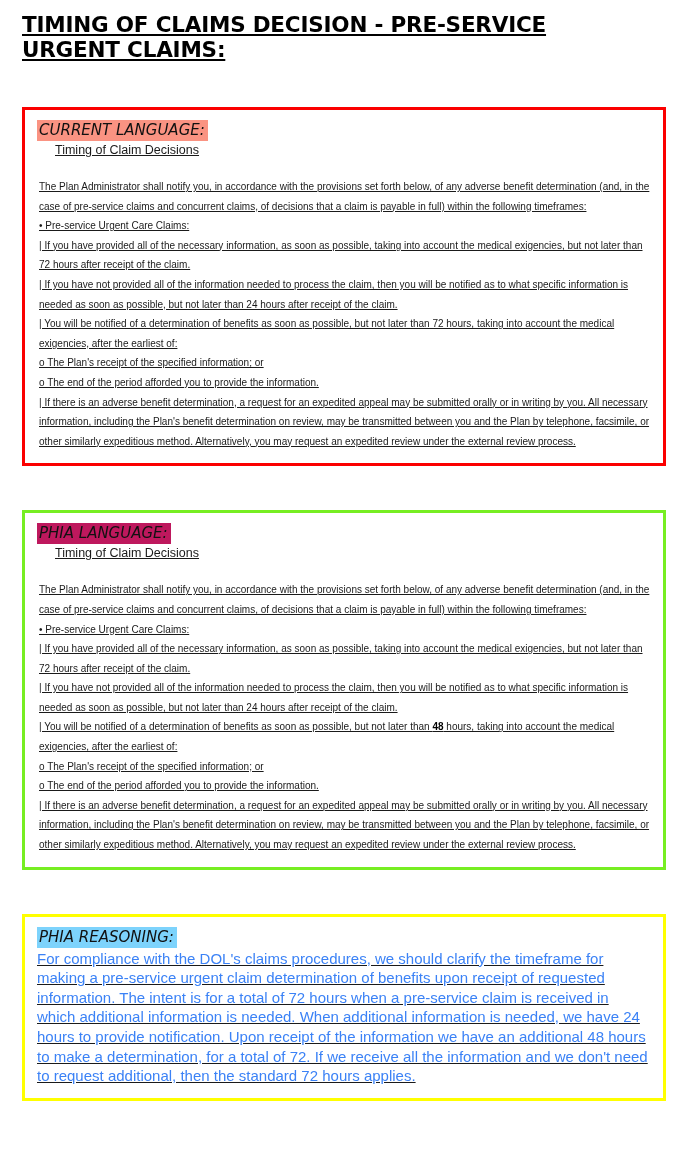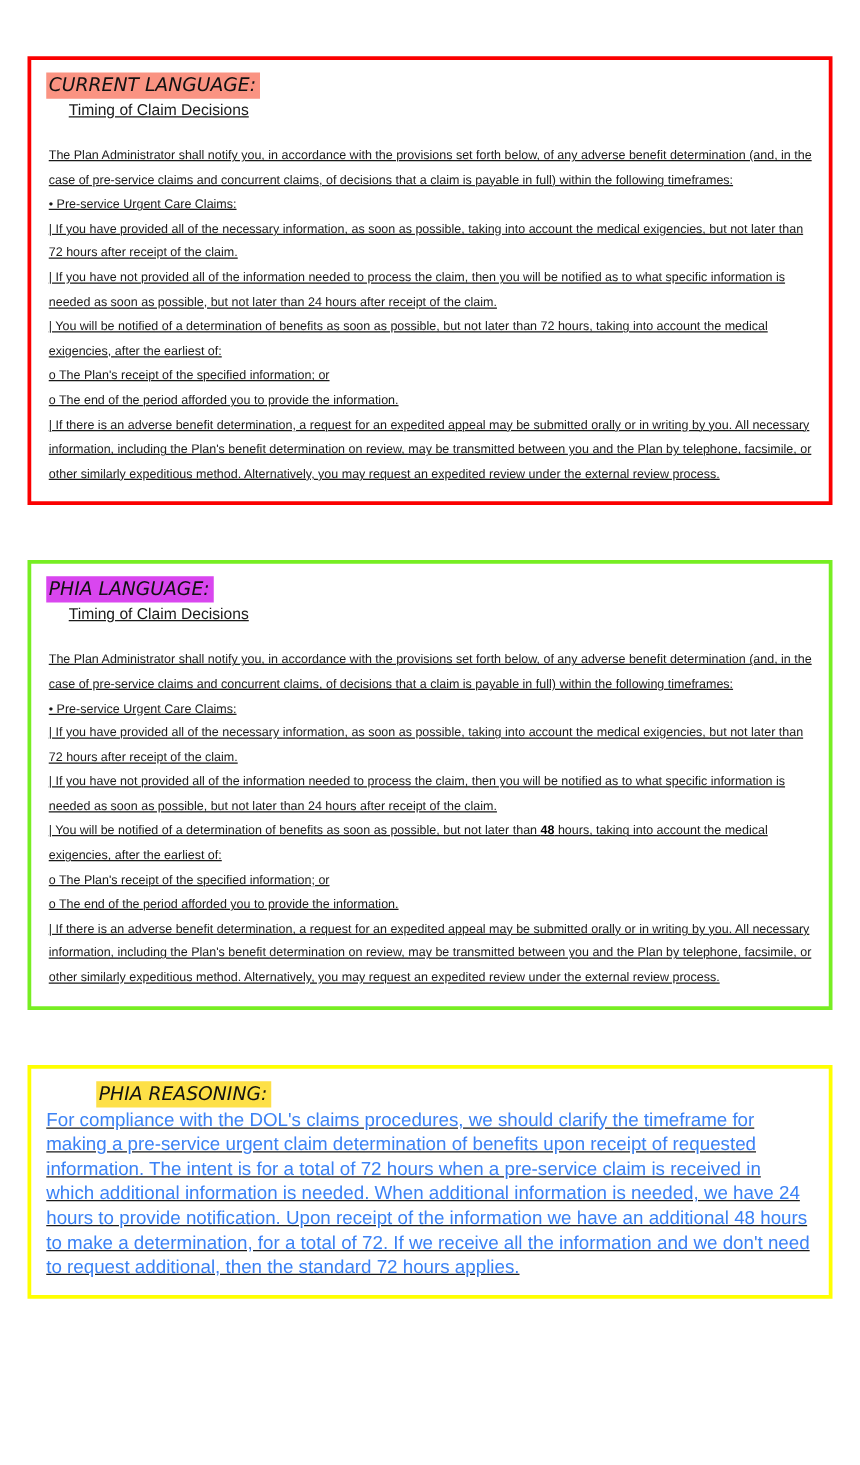--- a/index.html
+++ b/index.html
@@ -100,20 +100,21 @@
     line-height: 19.6px;
     color: #3b82f6;
     margin: 0;
   }
 </style>
 </head>
 <body>
 
 <div class="page">
 
+  <h1 class="doc-title">TIMING OF CLAIMS DECISION - PRE-SERVICE URGENT CLAIMS:</h1>
 
   <div class="gap-lg"></div>
 
   <section class="section-box box-red" style="border-color: rgb(251, 0, 0);">
     <div class="section-heading hl-salmon" style="background: rgb(250, 147, 130);">CURRENT LANGUAGE:</div>
     <div class="subheading">Timing of Claim Decisions</div>
 
     <div class="body-block">
       <div class="spacer"></div>
       <p class="body-line">The Plan Administrator shall notify you, in accordance with the provisions set forth below, of any adverse benefit determination (and, in the case of pre-service claims and concurrent claims, of decisions that a claim is payable in full) within the following timeframes:</p>
@@ -123,36 +124,36 @@
       <p class="body-line">| You will be notified of a determination of benefits as soon as possible, but not later than 72 hours, taking into account the medical exigencies, after the earliest of:</p>
       <p class="body-line">o The Plan's receipt of the specified information; or</p>
       <p class="body-line">o The end of the period afforded you to provide the information.</p>
       <p class="body-line">| If there is an adverse benefit determination, a request for an expedited appeal may be submitted orally or in writing by you. All necessary information, including the Plan's benefit determination on review, may be transmitted between you and the Plan by telephone, facsimile, or other similarly expeditious method. Alternatively, you may request an expedited review under the external review process.</p>
     </div>
   </section>
 
   <div class="gap-md"></div>
 
   <section class="section-box box-green" style="border-color: rgb(119, 238, 34);">
-    <div class="section-heading hl-green" style="background: #d946ef;">PHIA LANGUAGE:</div>
+    <div class="section-heading hl-green" style="background: #be185d;">PHIA LANGUAGE:</div>
     <div class="subheading">Timing of Claim Decisions</div>
 
     <div class="body-block">
       <div class="spacer"></div>
       <p class="body-line">The Plan Administrator shall notify you, in accordance with the provisions set forth below, of any adverse benefit determination (and, in the case of pre-service claims and concurrent claims, of decisions that a claim is payable in full) within the following timeframes:</p>
       <p class="body-line">• Pre-service Urgent Care Claims:</p>
       <p class="body-line">| If you have provided all of the necessary information, as soon as possible, taking into account the medical exigencies, but not later than 72 hours after receipt of the claim.</p>
       <p class="body-line">| If you have not provided all of the information needed to process the claim, then you will be notified as to what specific information is needed as soon as possible, but not later than 24 hours after receipt of the claim.</p>
       <p class="body-line"><span>| You will be notified of a determination of benefits as soon as possible, but not later than </span><span class="emph-blue" style="color: #000000;">48</span><span> hours, taking into account the medical exigencies, after the earliest of:</span></p>
       <p class="body-line">o The Plan's receipt of the specified information; or</p>
       <p class="body-line">o The end of the period afforded you to provide the information.</p>
       <p class="body-line">| If there is an adverse benefit determination, a request for an expedited appeal may be submitted orally or in writing by you. All necessary information, including the Plan's benefit determination on review, may be transmitted between you and the Plan by telephone, facsimile, or other similarly expeditious method. Alternatively, you may request an expedited review under the external review process.</p>
     </div>
   </section>
 
   <div class="gap-md"></div>
 
   <section class="section-box box-yellow" style="border-color: rgb(255, 255, 0);">
-    <div class="section-heading hl-yellow" style="background: #fde047; margin-left: 40px;">PHIA REASONING:</div>
+    <div class="section-heading hl-yellow" style="background: #7dd3fc;">PHIA REASONING:</div>
     <p class="reason-line">For compliance with the DOL's claims procedures, we should clarify the timeframe for making a pre-service urgent claim determination of benefits upon receipt of requested information. The intent is for a total of 72 hours when a pre-service claim is received in which additional information is needed. When additional information is needed, we have 24 hours to provide notification. Upon receipt of the information we have an additional 48 hours to make a determination, for a total of 72. If we receive all the information and we don't need to request additional, then the standard 72 hours applies.</p>
   </section>
 
 </div>
 
 </body></html>

